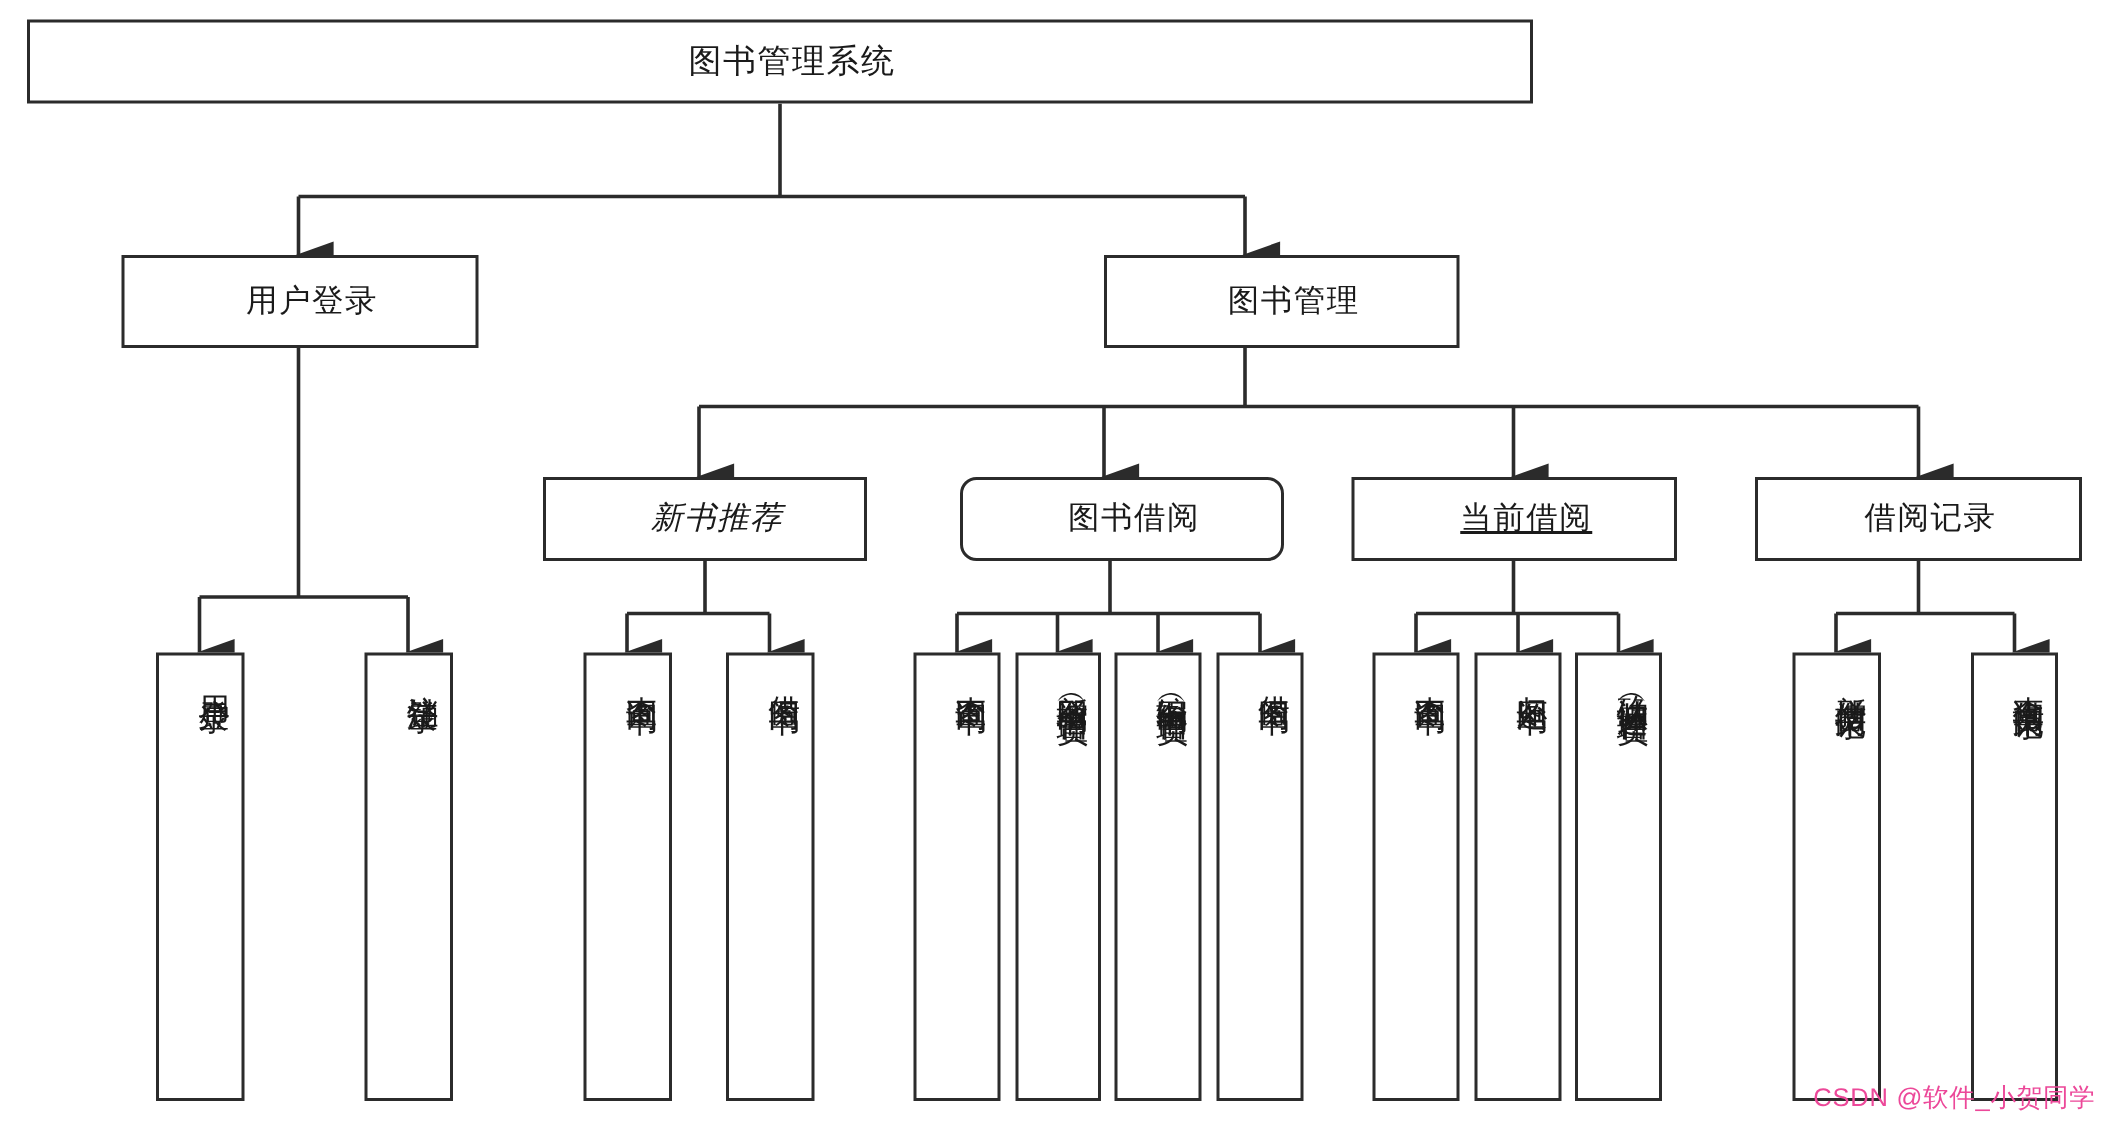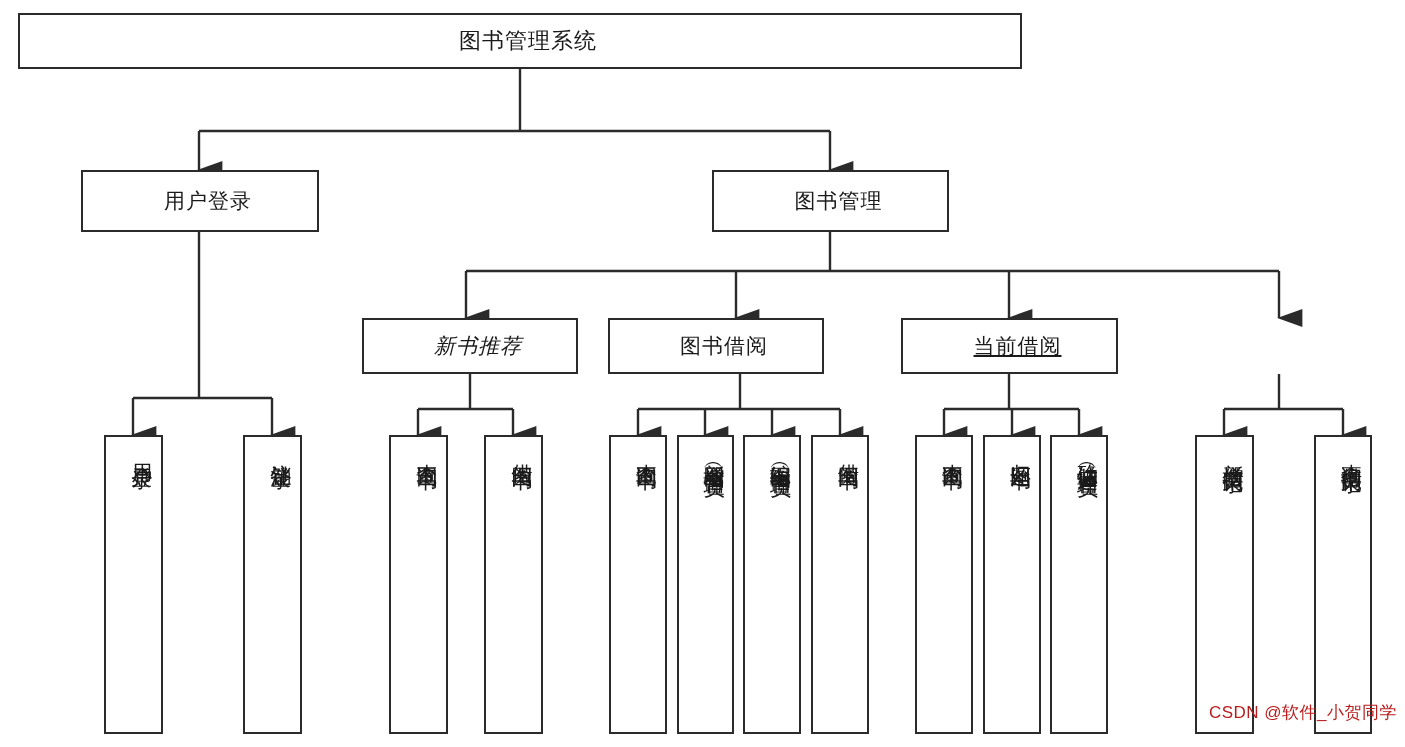--- a/index.html
+++ b/index.html
@@ -52,23 +52,23 @@
     text-orientation: upright;
     white-space: nowrap;
     display: block;
   }
   .node.root {
     font-size: 22px;
   }
   .watermark {
     position: absolute;
     right: 8px;
-    bottom: 23px;
+    bottom: 4px;
     font-size: 17px;
-    color: #b91c1c;
+    color: #ec4899;
     letter-spacing: 0.5px;
     white-space: nowrap;
     pointer-events: none;
   }
 </style>
 </head>
 <body>
 
 <div id="canvas">
 
@@ -115,32 +115,35 @@
       </g>
   </svg>
 
   <div class="node root horiz" style="left:18px; top:13px; width:1004px; height:56px;">
     <span>图书管理系统</span>
   </div>
 
   <div class="node horiz" style="left:81px; top:170px; width:238px; height:62px;">
     <span>用户登录</span>
   </div>
-  <div class="node horiz" style="left:712px; top:170px; width:237px; height:62px;">
+  <div class="node horiz" style="left:736px; top:170px; width:237px; height:62px;">
     <span>图书管理</span>
   </div>
 
   <div class="node horiz" style="left:362px; top:318px; width:216px; height:56px;font-style:italic;">
     <span>新书推荐</span>
   </div>
-  <div class="node horiz" style="left:608px; top:318px; width:216px; height:56px;">
+  <div class="node horiz" style="left:640px; top:318px; width:216px; height:56px;border-radius:11px;">
     <span>图书借阅</span>
   </div>
   <div class="node horiz" style="left:901px; top:318px; width:217px; height:56px;text-decoration:underline;">
     <span>当前借阅</span>
+  </div>
+  <div class="node horiz" style="left:1170px; top:318px; width:218px; height:56px;">
+    <span>借阅记录</span>
   </div>
 
   <div class="node vert" style="left:104px; top:435px; width:59px; height:299px;">
     <span class="vtext">用户登录</span>
   </div>
   <div class="node vert" style="left:243px; top:435px; width:59px; height:299px;">
     <span class="vtext">注销登录</span>
   </div>
   <div class="node vert" style="left:389px; top:435px; width:59px; height:299px;">
     <span class="vtext">查询图书</span>

